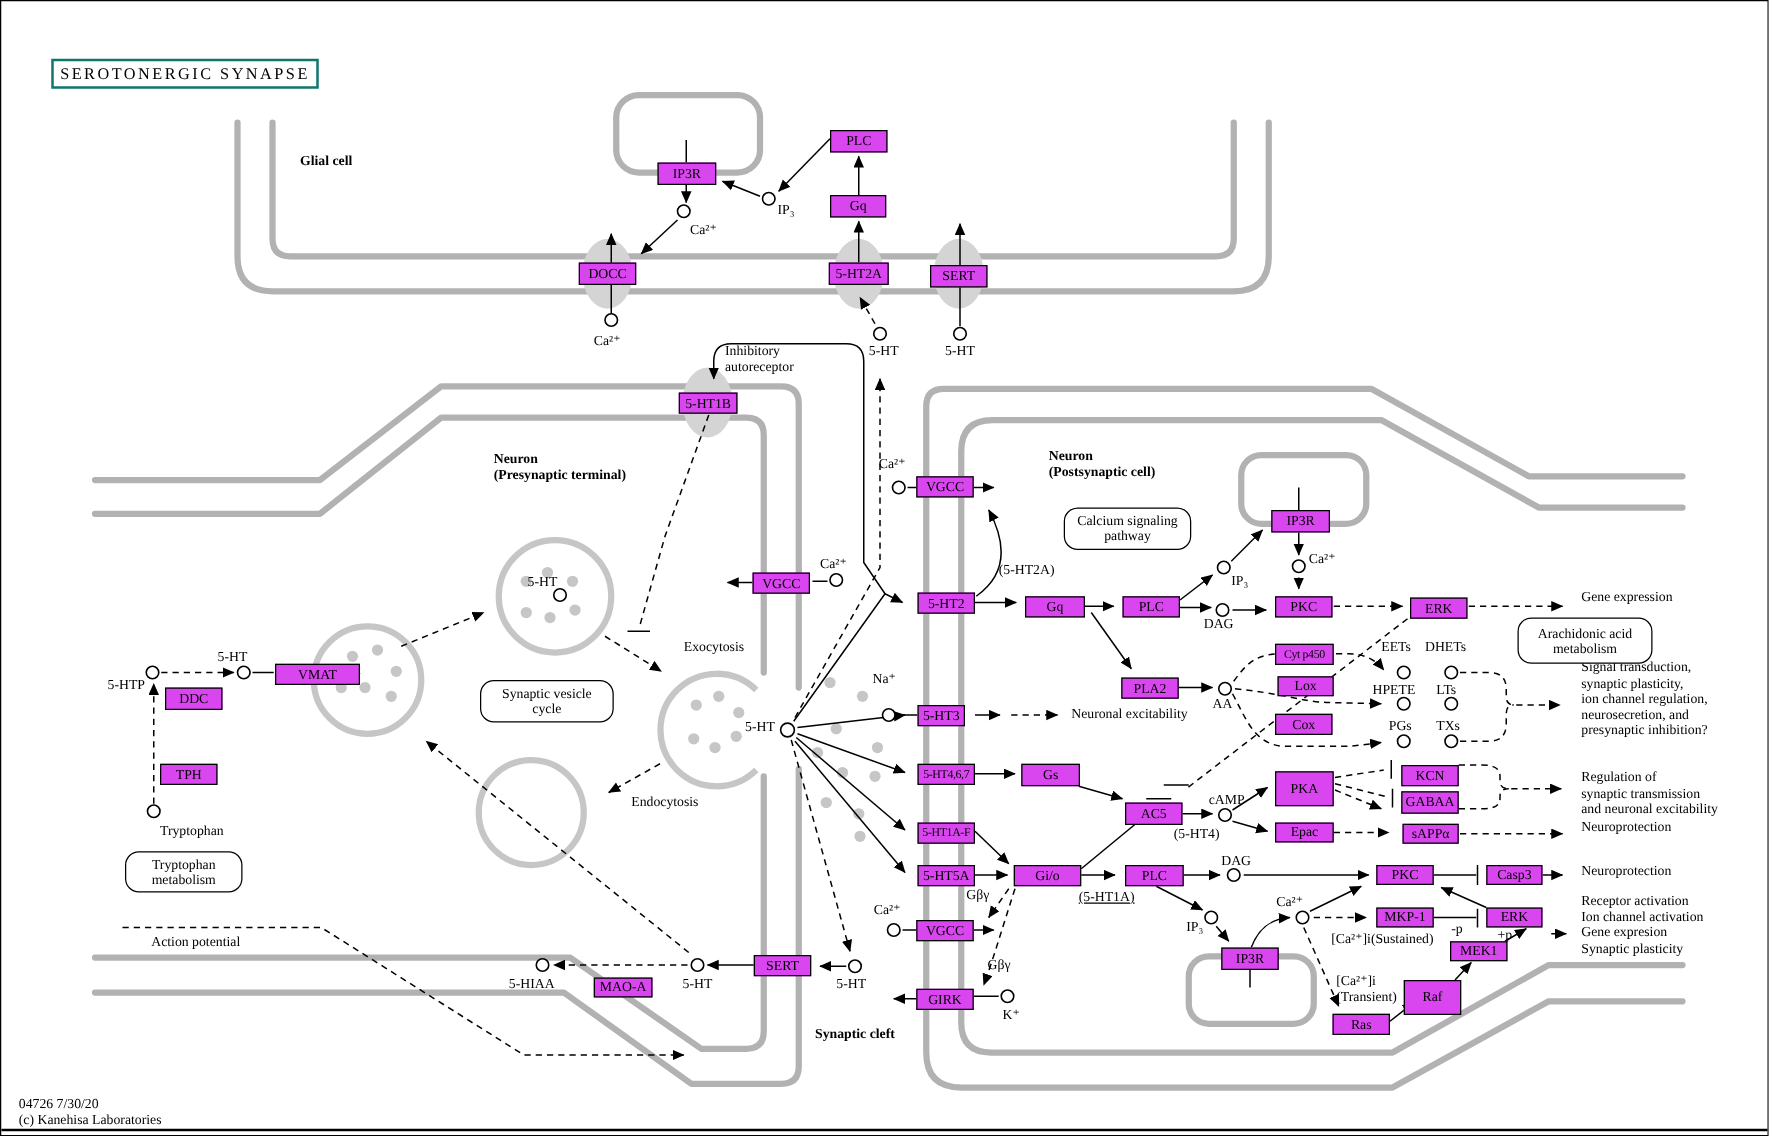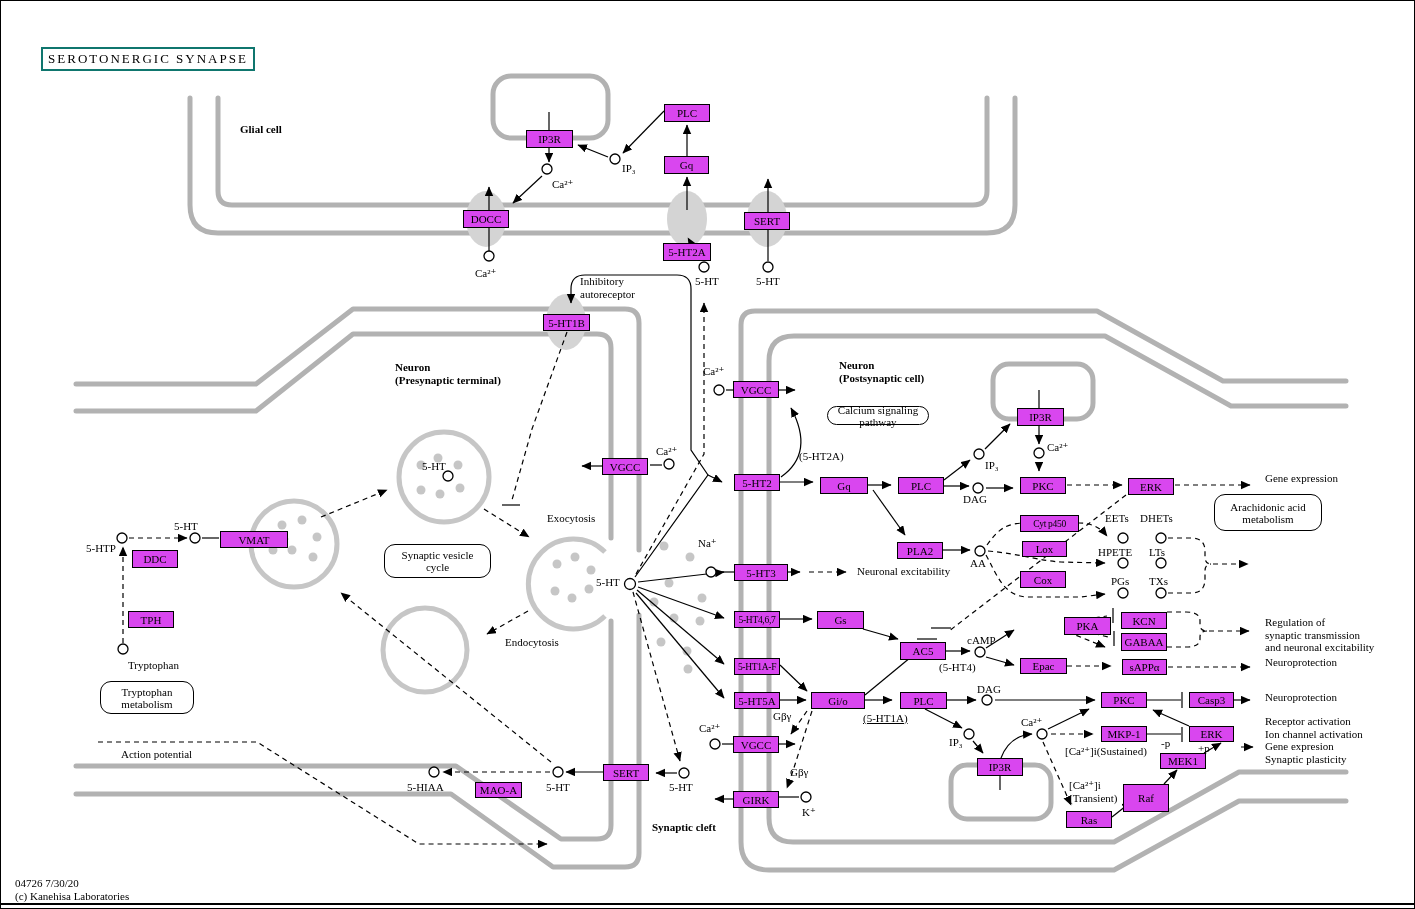--- a/index.html
+++ b/index.html
@@ -264,68 +264,68 @@
   <div id="footer">
     <div>04726 7/30/20</div>
     <div>(c) Kanehisa Laboratories</div>
   </div>
 
   <div id="bottom-rule"></div>
 <div class="node" style="left: 525px; top: 129px; width: 47px; height: 18px;">IP3R</div>
     <div class="node" style="left: 663px; top: 103px; width: 46px; height: 18px;">PLC</div>
     <div class="node" style="left: 663px; top: 155px; width: 45px; height: 18px;">Gq</div>
     <div class="node" style="left: 462px; top: 209px; width: 46px; height: 18px;">DOCC</div>
-    <div class="node" style="left: 662px; top: 209px; width: 48px; height: 18px; margin-top: 33px;">5-HT2A</div>
+    <div class="node" style="left: 662px; top: 209px; width: 48px; height: 18px;">5-HT2A</div>
     <div class="node" style="left: 743px; top: 211px; width: 46px; height: 18px;">SERT</div>
     <div class="node" style="left: 542px; top: 313px; width: 47px; height: 17px;">5-HT1B</div>
     <div class="node" style="left: 219px; top: 530px; width: 68px; height: 17px;">VMAT</div>
     <div class="node" style="left: 131px; top: 549px; width: 46px; height: 18px;">DDC</div>
     <div class="node" style="left: 127px; top: 610px; width: 46px; height: 17px;">TPH</div>
     <div class="node" style="left: 601px; top: 457px; width: 46px; height: 17px;">VGCC</div>
     <div class="node" style="left: 602px; top: 763px; width: 46px; height: 17px;">SERT</div>
     <div class="node" style="left: 474px; top: 781px; width: 47px; height: 16px;">MAO-A</div>
     <div class="node" style="left: 732px; top: 380px; width: 46px; height: 17px;">VGCC</div>
     <div class="node" style="left: 733px; top: 473px; width: 46px; height: 17px;">5-HT2</div>
-    <div class="node" style="left: 733px; top: 563px; width: 54px; height: 17px;">5-HT3</div>
+    <div class="node" style="left: 733px; top: 563px; width: 38px; height: 17px;">5-HT3</div>
     <div class="node tight" style="left: 733px; top: 610px; width: 46px; height: 17px;">5-HT4,6,7</div>
     <div class="node tight" style="left: 733px; top: 657px; width: 46px; height: 17px;">5-HT1A-F</div>
     <div class="node" style="left: 733px; top: 691px; width: 46px; height: 17px;">5-HT5A</div>
     <div class="node" style="left: 732px; top: 735px; width: 46px; height: 17px;">VGCC</div>
     <div class="node" style="left: 732px; top: 790px; width: 46px; height: 17px;">GIRK</div>
     <div class="node" style="left: 819px; top: 476px; width: 48px; height: 17px;">Gq</div>
     <div class="node" style="left: 816px; top: 610px; width: 47px; height: 18px;">Gs</div>
     <div class="node" style="left: 810px; top: 691px; width: 54px; height: 17px;">Gi/o</div>
     <div class="node" style="left: 897px; top: 476px; width: 46px; height: 17px;">PLC</div>
     <div class="node" style="left: 896px; top: 541px; width: 46px; height: 17px;">PLA2</div>
     <div class="node" style="left: 899px; top: 641px; width: 46px; height: 18px;">AC5</div>
     <div class="node" style="left: 899px; top: 691px; width: 47px; height: 17px;">PLC</div>
-    <div class="node tight" style="left: 1019px; top: 514px; width: 59px; height: 17px;">Cyt p450</div>
+    <div class="node tight" style="left: 1019px; top: 514px; width: 47px; height: 17px;">Cyt p450</div>
     <div class="node" style="left: 1021px; top: 540px; width: 45px; height: 16px;">Lox</div>
     <div class="node" style="left: 1019px; top: 570px; width: 46px; height: 17px;">Cox</div>
     <div class="node" style="left: 1019px; top: 476px; width: 46px; height: 17px;">PKC</div>
     <div class="node" style="left: 1127px; top: 477px; width: 46px; height: 17px;">ERK</div>
-    <div class="node" style="left: 1019px; top: 616px; width: 47px; height: 18px; margin-left: 44px;">PKA</div>
+    <div class="node" style="left: 1019px; top: 616px; width: 47px; height: 28px;">PKA</div>
     <div class="node" style="left: 1019px; top: 657px; width: 47px; height: 16px;">Epac</div>
     <div class="node" style="left: 1120px; top: 611px; width: 46px; height: 17px;">KCN</div>
     <div class="node" style="left: 1120px; top: 632px; width: 46px; height: 18px;">GABAA</div>
     <div class="node" style="left: 1121px; top: 658px; width: 45px; height: 16px;">sAPPα</div>
     <div class="node" style="left: 1016px; top: 407px; width: 47px; height: 18px;">IP3R</div>
     <div class="node" style="left: 976px; top: 757px; width: 46px; height: 18px;">IP3R</div>
     <div class="node" style="left: 1100px; top: 691px; width: 46px; height: 16px;">PKC</div>
     <div class="node" style="left: 1188px; top: 691px; width: 45px; height: 16px;">Casp3</div>
     <div class="node" style="left: 1100px; top: 725px; width: 46px; height: 16px;">MKP-1</div>
     <div class="node" style="left: 1188px; top: 725px; width: 45px; height: 16px;">ERK</div>
     <div class="node" style="left: 1159px; top: 752px; width: 46px; height: 16px;">MEK1</div>
     <div class="node" style="left: 1122px; top: 783px; width: 46px; height: 28px;">Raf</div>
     <div class="node" style="left: 1065px; top: 810px; width: 46px; height: 17px;">Ras</div>
     <div class="pbox" style="left: 99px; top: 680px; width: 94px; height: 33px;">Tryptophan
 metabolism</div>
     <div class="pbox" style="left: 383px; top: 543px; width: 107px; height: 34px;">Synaptic vesicle
 cycle</div>
-    <div class="pbox" style="left: 826px; top: 405px; width: 102px; height: 19px;">Calcium signaling
+    <div class="pbox" style="left: 850px; top: 405px; width: 102px; height: 34px;">Calcium signaling
 pathway</div>
     <div class="pbox" style="left: 1213px; top: 493px; width: 108px; height: 37px;">Arachidonic acid
 metabolism</div>
     <div class="lbl b" style="left: 239px; top: 122px;">Glial cell</div>
     <div class="lbl b" style="left: 394px; top: 360px;">Neuron
 (Presynaptic terminal)</div>
     <div class="lbl b" style="left: 838px; top: 358px;">Neuron
 (Postsynaptic cell)</div>
     <div class="lbl b" style="left: 651px; top: 820px;">Synaptic cleft</div>
     <div class="lbl" style="left: 579px; top: 274px;">Inhibitory
@@ -370,20 +370,25 @@
     <div class="lbl" style="left: 1160px; top: 736px;">-p</div>
     <div class="lbl" style="left: 1197px; top: 741px;">+p</div>
     <div class="lbl" style="left: 1104px; top: 511px;">EETs</div>
     <div class="lbl" style="left: 1139px; top: 511px;">DHETs</div>
     <div class="lbl" style="left: 1097px; top: 545px;">HPETE</div>
     <div class="lbl" style="left: 1148px; top: 545px;">LTs</div>
     <div class="lbl" style="left: 1110px; top: 574px;">PGs</div>
     <div class="lbl" style="left: 1148px; top: 574px;">TXs</div>
     <div class="lbl" style="left: 856px; top: 564px;">Neuronal excitability</div>
     <div class="lbl" style="left: 1264px; top: 471px;">Gene expression</div>
+    <div class="lbl" style="left: 1264px; top: 527px;">Signal transduction,
+synaptic plasticity,
+ion channel regulation,
+neurosecretion, and
+presynaptic inhibition?</div>
     <div class="lbl" style="left: 1264px; top: 615px;">Regulation of
 synaptic transmission
 and neuronal excitability</div>
     <div class="lbl" style="left: 1264px; top: 655px;">Neuroprotection</div>
     <div class="lbl" style="left: 1264px; top: 690px;">Neuroprotection</div>
     <div class="lbl" style="left: 1264px; top: 714px;">Receptor activation
 Ion channel activation
 Gene expresion
 Synaptic plasticity</div>
   </div>

